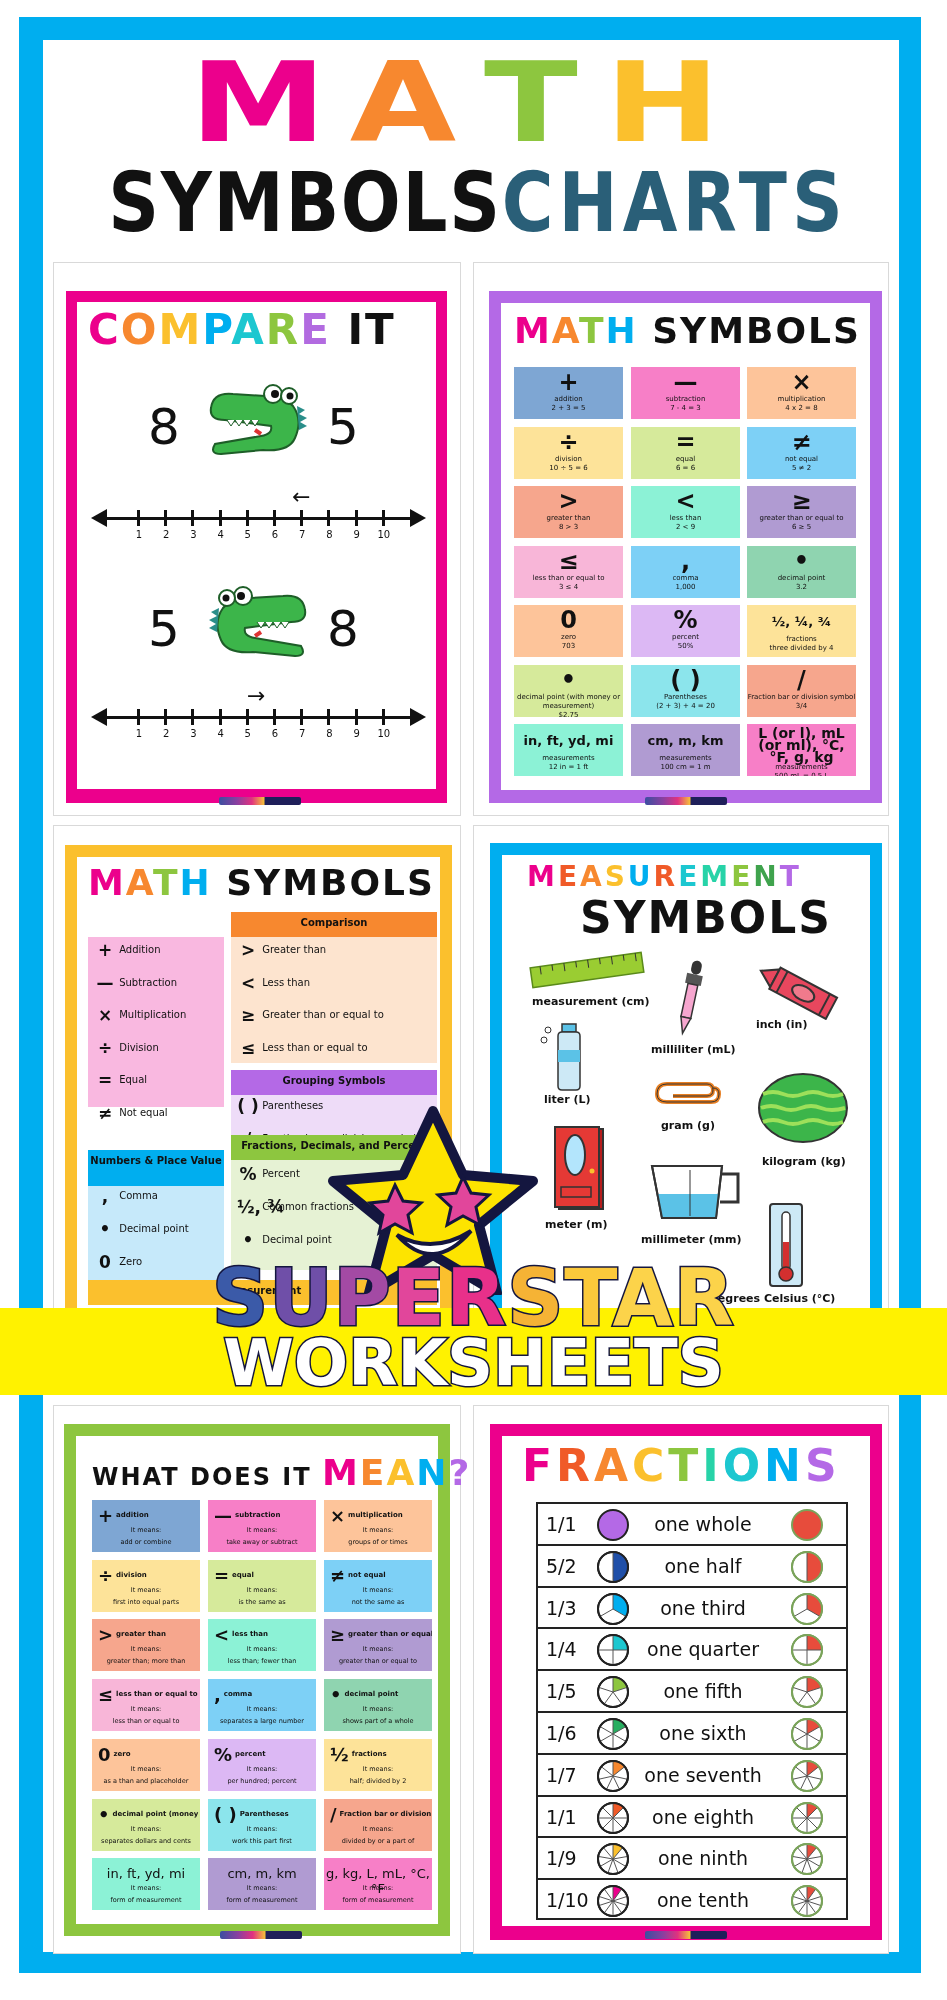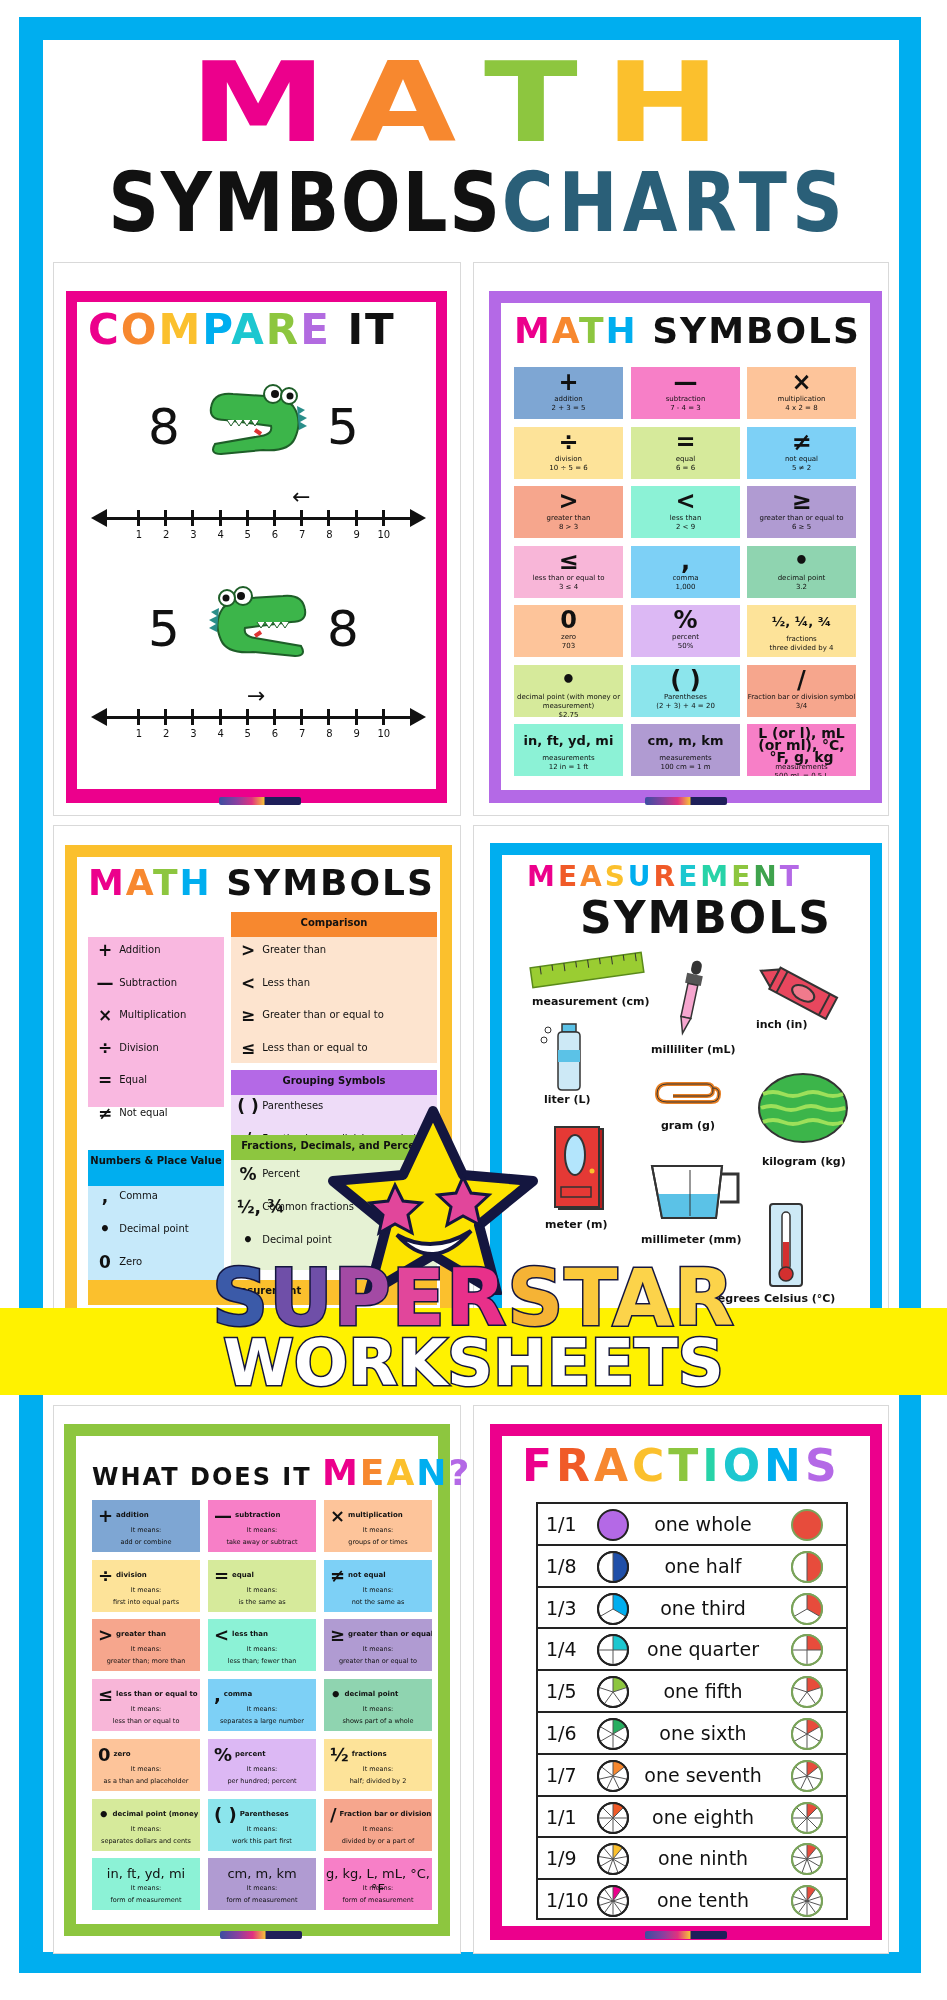--- a/index.html
+++ b/index.html
@@ -536,21 +536,21 @@
         </svg>
       </span>
       <span class="fw">one whole</span>
       <span style="position:absolute;left:252px;top:4px;">
         <svg width="34" height="34" viewBox="0 0 34 34">
           <circle cx="17" cy="17" r="15" fill="#e74c3c" stroke="#7aa35a" stroke-width="2"></circle>
         </svg>
       </span>
     </div>
     <div class="frow" style="top: 41.8px; height: 41.8px;">
-      <span class="fr">1/8</span>
+      <span class="fr">5/2</span>
       <span style="position:absolute;left:58px;top:4px;">
         <svg width="34" height="34" viewBox="0 0 34 34">
           <circle cx="17" cy="17" r="15" fill="#fff" stroke="#222" stroke-width="2"></circle>
           <path d="M17 17 L17 2 A15 15 0 0 1 17 32 Z" fill="#1f4fa8"></path>
           <line x1="17" y1="17" x2="17" y2="2" stroke="#555" stroke-width="1"></line>
           <line x1="17" y1="17" x2="17" y2="32" stroke="#555" stroke-width="1"></line>
           <circle cx="17" cy="17" r="15" fill="none" stroke="#222" stroke-width="2"></circle>
         </svg>
       </span>
       <span class="fw">one half</span>

